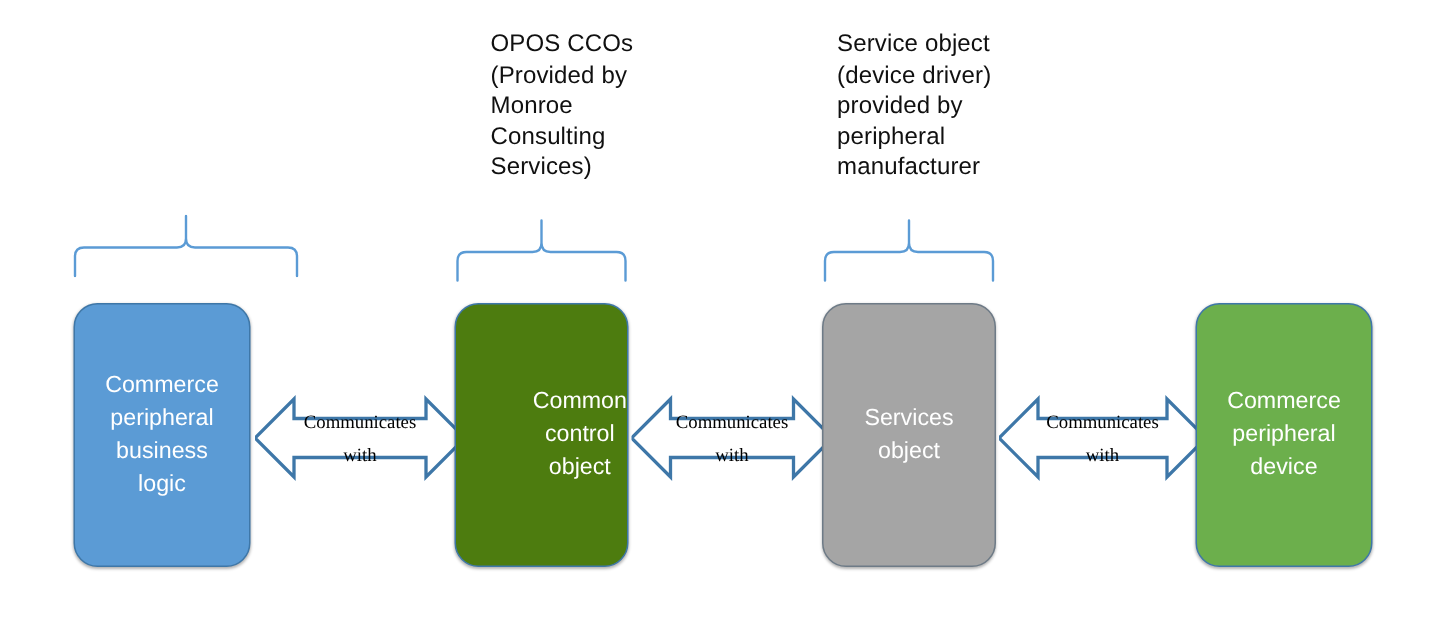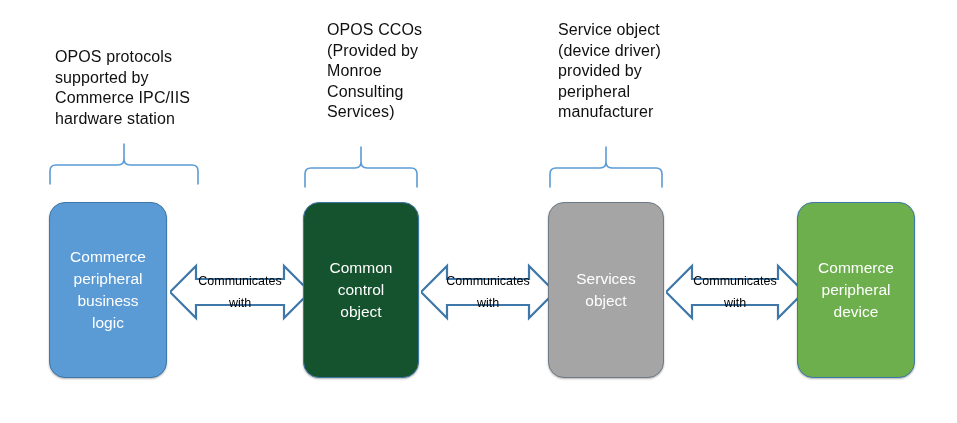--- a/index.html
+++ b/index.html
@@ -83,34 +83,31 @@
     display: flex;
     flex-direction: column;
     align-items: center;
     justify-content: center;
     font-size: 12.5px;
     line-height: 22px;
     color: #000000;
     pointer-events: none;
     white-space: pre-line;
     text-align: center;
+    font-family: Liberation Serif, serif;
   }
   #arrow-label-0 { left: 170px; width: 140px; }
   #arrow-label-1 { left: 421px; width: 134px; }
   #arrow-label-2 { left: 666px; width: 138px; }
 </style>
 </head>
 <body>
 
 <div id="diagram-root">
 
-  <div class="caption" id="caption-0">OPOS protocols
-supported by
-Commerce IPC/IIS
-hardware station</div>
   <div class="caption" id="caption-1">OPOS CCOs
 (Provided by
 Monroe
 Consulting
 Services)</div>
   <div class="caption" id="caption-2">Service object
 (device driver)
 provided by
 peripheral
 manufacturer</div>
@@ -146,21 +143,21 @@
       <path d="M0 38 L26 12 L26 25 L112 25 L112 12 L138 38 L112 64 L112 51 L26 51 L26 64 Z" fill="#FFFFFF" stroke="#3E77A8" stroke-width="2.2" stroke-linejoin="miter"></path>
     </svg>
   </div>
 
   <div class="node-box" id="node-0" style="background:#5B9BD5; border-color:#3E77A8;">
     <span>Commerce
 peripheral
 business
 logic</span>
   </div>
-  <div class="node-box" id="node-1" style="background:#14532d; border-color:#3E77A8;">
+  <div class="node-box" id="node-1" style="background:#4d7c0f; border-color:#3E77A8;justify-content:flex-end;">
     <span>Common
 control
 object</span>
   </div>
   <div class="node-box" id="node-2" style="background:#A5A5A5; border-color:#6E7B87;">
     <span>Services
 object</span>
   </div>
   <div class="node-box" id="node-3" style="background:#6CAF4C; border-color:#3E77A8;">
     <span>Commerce

